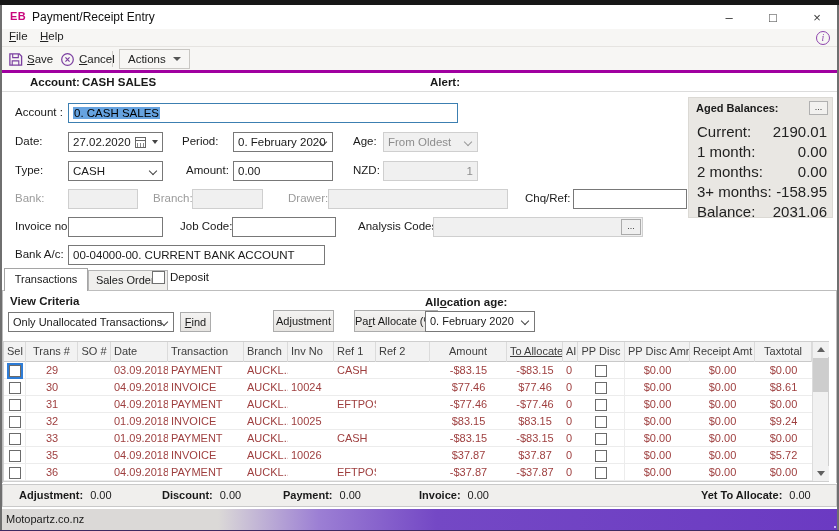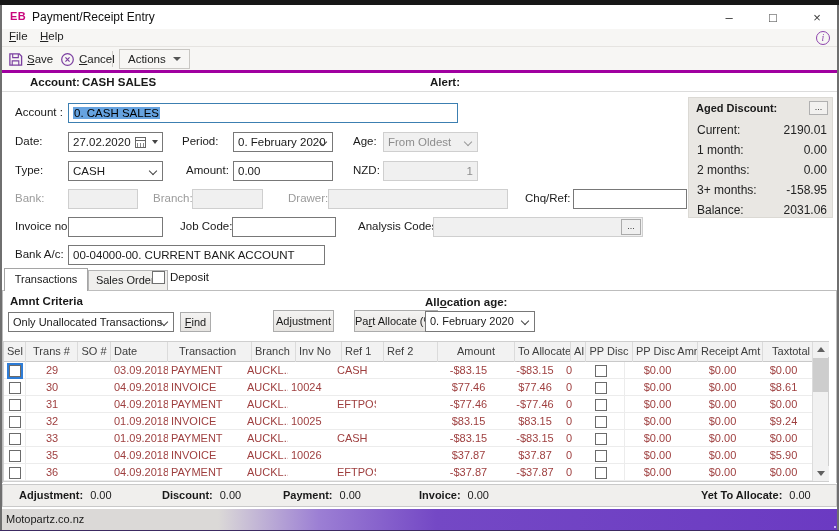--- a/index.html
+++ b/index.html
@@ -70,21 +70,21 @@
             border-right:3.5px solid transparent; border-top:4px solid #444; }
   .ellipsis-btn { position:absolute; width:20px; height:16px; right:1px; top:1px; background:#efefef;
                   border:1px solid #ababab; font-size:9px; line-height:12px; text-align:center; color:#333; }
 
   
   .aged { left:688px; top:97px; width:145px; height:121px; background:#e9e7e3; border:1px solid #dbd9d4; }
   .aged-title { position:absolute; left:7px; top:4px; font-weight:bold; font-size:11px; }
   .aged-ellipsis { position:absolute; right:4px; top:3px; width:19px; height:14px; background:#f2f1ef;
                    border:1px solid #b0b0b0; font-size:9px; line-height:11px; text-align:center; color:#333;}
   .aged-rows { position:absolute; left:0; top:22px; width:145px; }
-  .aged-row { position:relative; height:20px; font-size:12px;text-align:center; }
+  .aged-row { position:relative; height:20px; font-size:15px;text-align:center; }
   .aged-row .al { position:absolute; left:8px; top:3px; color:#222; }
   .aged-row .av { position:absolute; right:7px; top:3px; color:#222; }
 
   
   .tab { position:absolute; font-size:11px; text-align:center; }
   #tab-transactions { left:4px; top:268px; width:84px; height:23px; background:#fff;
       border:1px solid #a5a5a5; border-bottom:none; line-height:21px; z-index:3; }
   #tab-salesorders { left:88px; top:270px; width:80px; height:21px; background:#f0efed;
       border:1px solid #b5b5b5; border-bottom:none; line-height:19px; }
   .cbx { position:absolute; width:13px; height:13px; background:#fff; border:1px solid #707070; }
@@ -253,21 +253,21 @@
   <div class="abs tb" style="left:68px;top:217px;width:95px"></div>
   <div class="abs tb" style="left:232px;top:217px;width:104px"></div>
   <div class="abs tb dis" style="left:433px;top:217px;width:210px">
     <span class="ellipsis-btn">...</span>
   </div>
   <div class="abs tb" style="left:68px;top:245px;width:257px">
     <span>00-04000-00. CURRENT BANK ACCOUNT</span>
   </div>
 
   <div class="abs aged">
-    <span class="aged-title">Aged Discount:</span>
+    <span class="aged-title">Aged Balances:</span>
     <span class="aged-ellipsis">...</span>
     <div class="aged-rows" id="aged-rows">
         <div class="aged-row">
           <span class="al">Current:</span>
           <span class="av">2190.01</span>
         </div>
         <div class="aged-row">
           <span class="al">1 month:</span>
           <span class="av">0.00</span>
         </div>
@@ -286,47 +286,47 @@
       </div>
   </div>
 
   <div class="abs tab" id="tab-transactions">Transactions</div>
   <div class="abs tab" id="tab-salesorders">Sales Orders</div>
   <span class="abs cbx" id="deposit-cb"></span>
   <span class="abs flabel" id="deposit-label">Deposit</span>
 
   <div class="abs panel"></div>
 
-  <span class="abs" id="vc-title">Amnt Criteria</span>
+  <span class="abs" id="vc-title">View Criteria</span>
   <div class="abs tb combo" id="vc-combo" style="height:20px">
     <span>Only Unallocated Transactions</span>
     <span class="chev"></span>
   </div>
   <span class="abs pbtn" id="find-btn"><u>F</u>ind</span>
   <span class="abs pbtn" id="adjustment-btn">Ad<u>j</u>ustment</span>
   <span class="abs pbtn" id="partallocate-btn">Pa<u>r</u>t Allocate (%)</span>
   <span class="abs" id="alloc-label">All<u>o</u>cation age:</span>
   <div class="abs tb combo" id="alloc-combo">
     <span>0. February 2020</span>
     <span class="chev" style="top:6px"></span>
   </div>
 
   <div class="abs grid">
     <div class="ghead" id="ghead">
         <div class="hcell a-center" style="width: 22px;">Sel</div>
         <div class="hcell a-right" style="width: 52px;">Trans #</div>
         <div class="hcell a-right" style="width: 33px;">SO #</div>
         <div class="hcell a-left" style="width: 57px;">Date</div>
-        <div class="hcell a-left" style="width: 76px; margin-left: 8px;">Transaction</div>
+        <div class="hcell a-left" style="width: 76px;">Transaction</div>
         <div class="hcell a-left" style="width: 44px;">Branch</div>
         <div class="hcell a-left" style="width: 46px;">Inv No</div>
         <div class="hcell a-left" style="width: 42px;">Ref 1</div>
         <div class="hcell a-left" style="width: 54px;">Ref 2</div>
         <div class="hcell a-right" style="width: 77px;">Amount</div>
-        <div class="hcell a-left" style="width: 56px;">To Allocate</div>
+        <div class="hcell a-left" style="width: 56px; text-decoration: underline;">To Allocate</div>
         <div class="hcell a-left" style="width: 15px;">AI</div>
         <div class="hcell a-center" style="width: 47px;">PP Disc</div>
         <div class="hcell a-right" style="width: 65px;">PP Disc Amnt</div>
         <div class="hcell a-right" style="width: 65px;">Receipt Amt</div>
         <div class="hcell a-right" style="width: 57px;">Taxtotal</div>
       </div>
     <div class="gbody" id="gbody">
         <div class="grow">
           <div class="gcell a-center checkcol" style="width: 22px;">
             <span class="cb cb-focus"></span>
@@ -450,21 +450,21 @@
           <div class="gcell a-left" style="width: 42px;"></div>
           <div class="gcell a-left" style="width: 54px;"></div>
           <div class="gcell a-right" style="width: 77px;">$37.87</div>
           <div class="gcell a-right" style="width: 56px;">$37.87</div>
           <div class="gcell a-left" style="width: 15px;">0</div>
           <div class="gcell a-center checkcol" style="width: 47px;">
             <span class="cb"></span>
           </div>
           <div class="gcell a-right" style="width: 65px;">$0.00</div>
           <div class="gcell a-right" style="width: 65px;">$0.00</div>
-          <div class="gcell a-right" style="width: 57px;">$5.90</div>
+          <div class="gcell a-right" style="width: 57px;">$5.72</div>
         </div>
         <div class="grow">
           <div class="gcell a-center checkcol" style="width: 22px;">
             <span class="cb"></span>
           </div>
           <div class="gcell a-right" style="width: 52px;">36</div>
           <div class="gcell a-right" style="width: 33px;"></div>
           <div class="gcell a-left" style="width: 57px;">04.09.2018</div>
           <div class="gcell a-left" style="width: 76px;">PAYMENT</div>
           <div class="gcell a-left" style="width: 44px;">AUCKL...</div>

